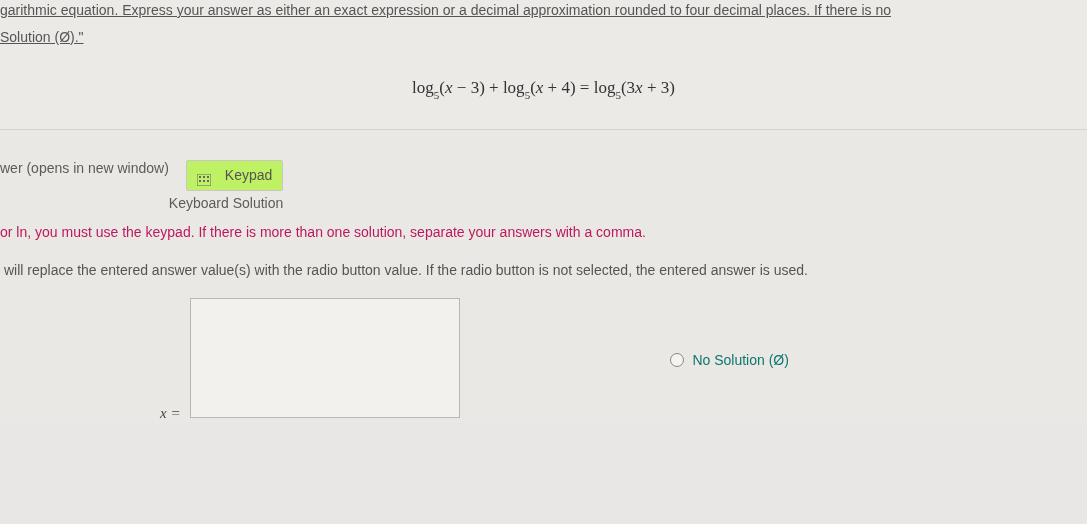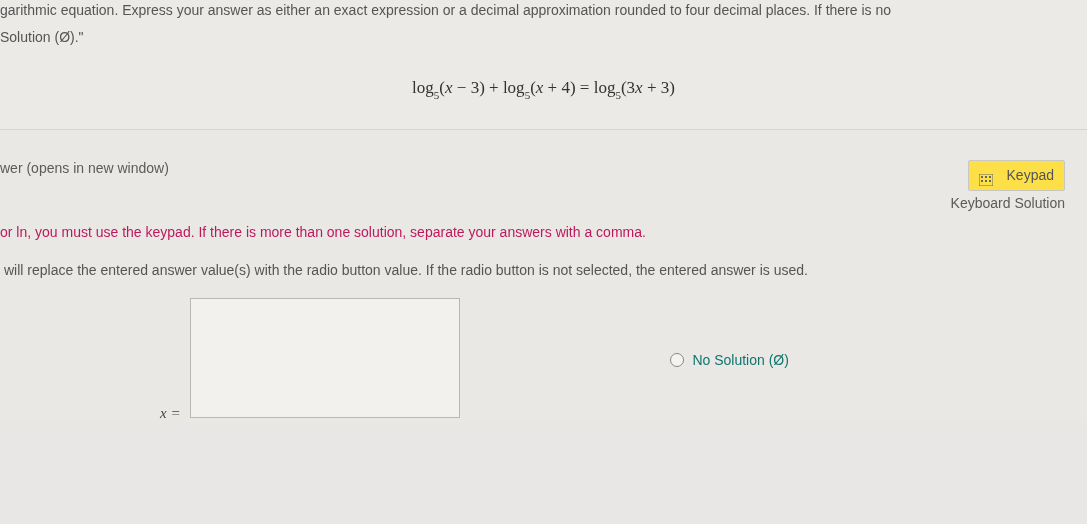--- a/index.html
+++ b/index.html
@@ -15,59 +15,59 @@
   .question-area {
     padding: 0px 0 20px 0;
     background: #eceae7;
     border-bottom: 1px solid #d5d3cf;
   }
   .instructions {
     color: #555;
     font-size: 14px;
     line-height: 1.5;
     padding: 0 0 6px 0;
+    text-decoration: underline;
   }
   .equation-wrap {
     text-align: center;
     padding: 24px 0 10px 0;
   }
   .equation {
     font-family: "Times New Roman", serif;
     font-size: 17px;
     color: #333;
     display: inline-block;
   }
   .equation .sub { font-size: 11px; vertical-align: sub; position: relative; top: 2px; }
   .answer-area {
     background: #e9e8e5;
     padding: 30px 0 0 0;
     position: relative;
   }
   .row-top {
     display: flex;
-    justify-content: space-between;
     align-items: flex-start;
     padding-right: 22px;
   }
   .opens-link {
     color: #5b5b58;
     font-size: 14px;
   }
   .right-links {
     text-align: right;
     font-size: 14px;
     color: #5b5b58;
     line-height: 1.6;
   }
   .keypad-btn {
     display: inline-flex;
     align-items: center;
     gap: 14px;
     border: 1px solid #c9c7c2;
-    background: #fde047;
+    background: #bef264;
     padding: 3px 10px;
     color: #555;
     font-size: 14px;
     border-radius: 2px;
     cursor: pointer;
   }
   .keypad-icon {
     display: inline-block;
     width: 14px;
     height: 12px;

